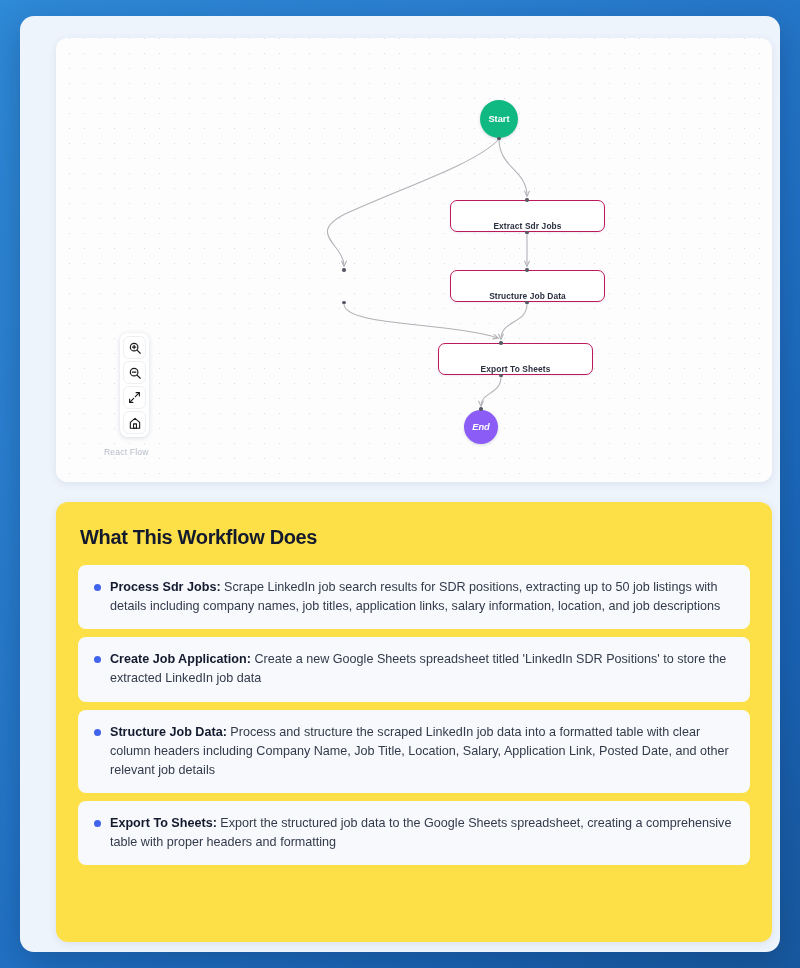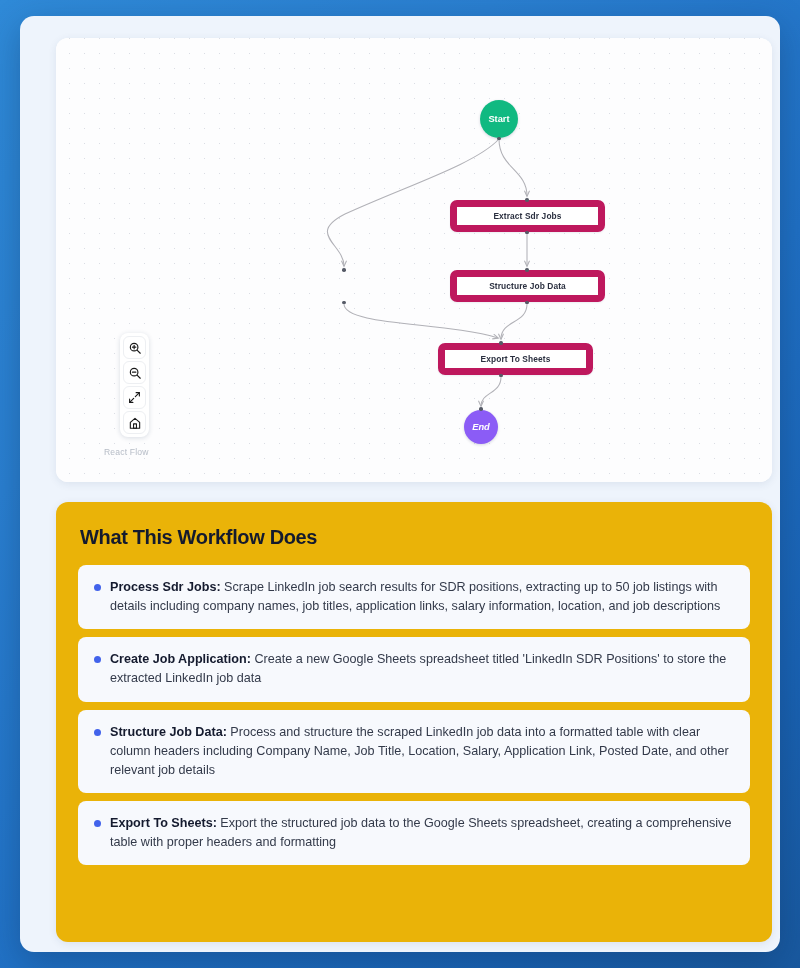--- a/index.html
+++ b/index.html
@@ -52,25 +52,25 @@
     top: 0;
     width: 716px;
     height: 444px;
   }
 
   
   .node-box {
     position: absolute;
     box-sizing: border-box;
     background: #ffffff;
-    border: 7px solid #be185d;
+    border: 1px solid #be185d;
     border-radius: 7px;
     box-shadow: 0 1px 2px rgba(20, 40, 80, 0.07);
     display: flex;
-    align-items: center;
+    align-items: flex-end;
     justify-content: center;
     font-size: 8.4px;
     font-weight: 700;
     color: #2b3040;
     letter-spacing: 0.1px;
   }
   .node-round {
     position: absolute;
     box-sizing: border-box;
     border-radius: 50%;
@@ -128,21 +128,21 @@
     color: #b6bcc6;
     letter-spacing: 0.15px;
   }
 
   
   .desc-card {
     position: relative;
     margin-top: 20px;
     width: 716px;
     height: 440px;
-    background: #eab308;
+    background: #fde047;
     border-radius: 12px;
     box-shadow: 0 2px 8px rgba(30, 60, 100, 0.09);
     box-sizing: border-box;
     padding: 24px 22px 22px 22px;
   }
   .desc-title {
     font-size: 20px;
     font-weight: 700;
     color: #141a2e;
     letter-spacing: -0.35px;

